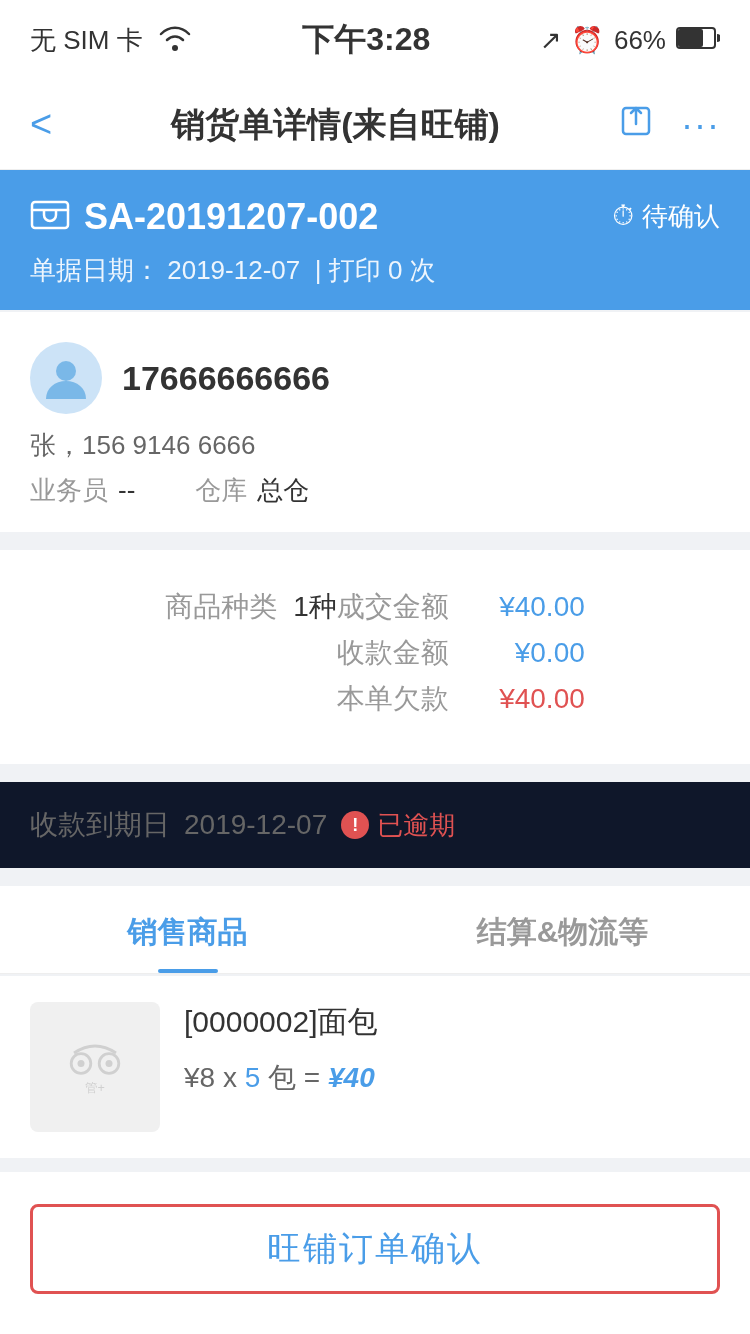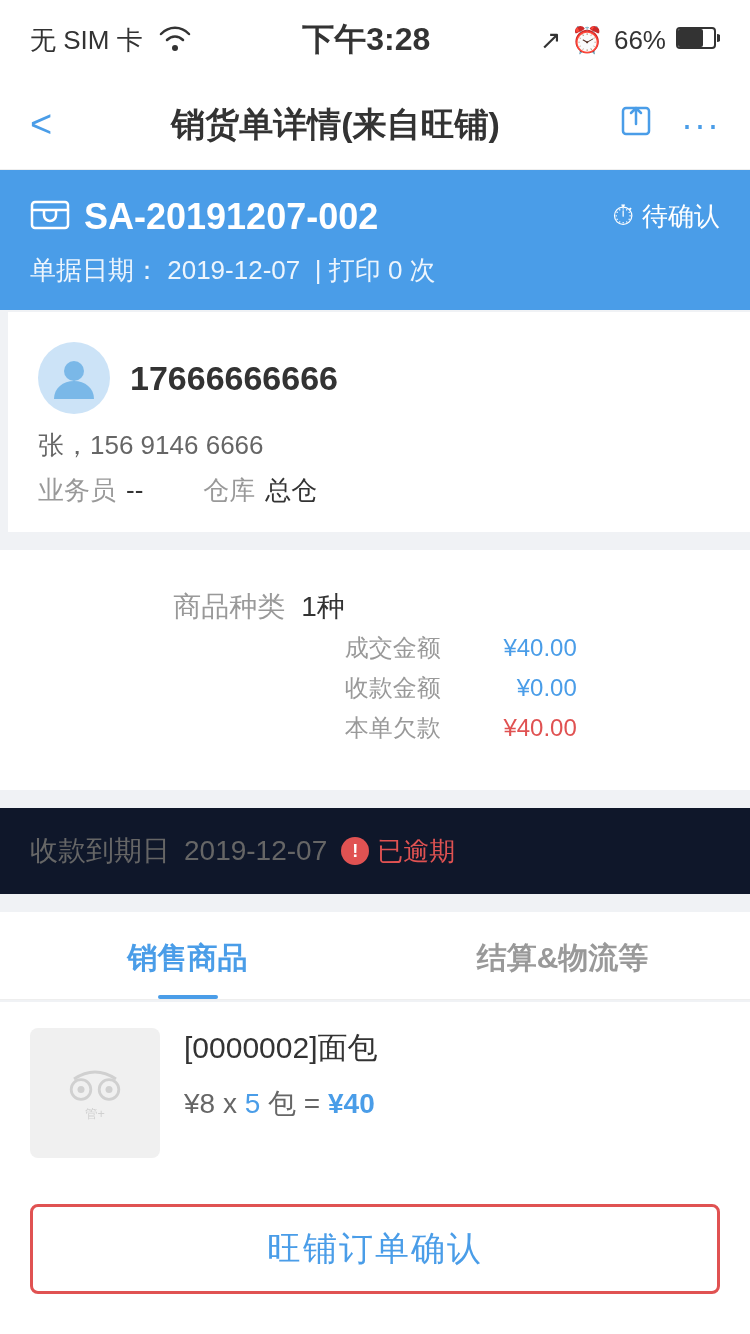--- a/index.html
+++ b/index.html
@@ -77,21 +77,20 @@
     .order-date {
       font-size: 26px;
       color: rgba(255,255,255,0.9);
     }
 
     
     .customer-card {
       background: #fff;
       padding: 30px 30px 24px;
       margin-top: 2px;
-      margin-left: 8px;
     }
     .customer-row {
       display: flex;
       align-items: center;
       gap: 20px;
       margin-bottom: 14px;
     }
     .avatar {
       width: 72px;
       height: 72px;
@@ -130,21 +129,21 @@
       padding: 38px;
       margin-top: 18px;
       display: flex;
       justify-content: center;
       align-items: flex-start;
     }
     .summary-left { font-size: 28px; color: #666; }
     .summary-left-row { display: flex; align-items: center; gap: 16px; margin-bottom: 4px; }
     .summary-label { color: #999; }
     .summary-count { color: #333; font-size: 28px; }
-    .summary-right { text-align: right; font-size: 24px; margin-top: 44px; }
+    .summary-right { text-align: right; font-size: 28px; }
     .summary-right-row { display: flex; align-items: center; justify-content: flex-end; gap: 16px; margin-bottom: 8px; }
     .amount-label { color: #999; }
     .amount-value { color: #4a9de8; font-weight: 500; min-width: 120px; text-align: right; }
     .amount-value.red { color: #e05252; }
 
     
     .due-date-card {
       background: #0f172a;
       padding: 24px 30px;
       margin-top: 18px;
@@ -236,21 +235,21 @@
       font-size: 30px;
       color: #333;
       margin-bottom: 16px;
       font-weight: 500;
     }
     .product-price {
       font-size: 28px;
       color: #666;
     }
     .product-price .qty { color: #4a9de8; }
-    .product-price .total { color: #4a9de8; font-weight: 600; }
+    .product-price .total { color: #4a9de8; font-weight: 600; font-style: italic; }
 
     
     .empty-area {
       background: #f0f2f5;
       height: 300px;
     }
 
     
     .bottom-bar {
       position: fixed;

